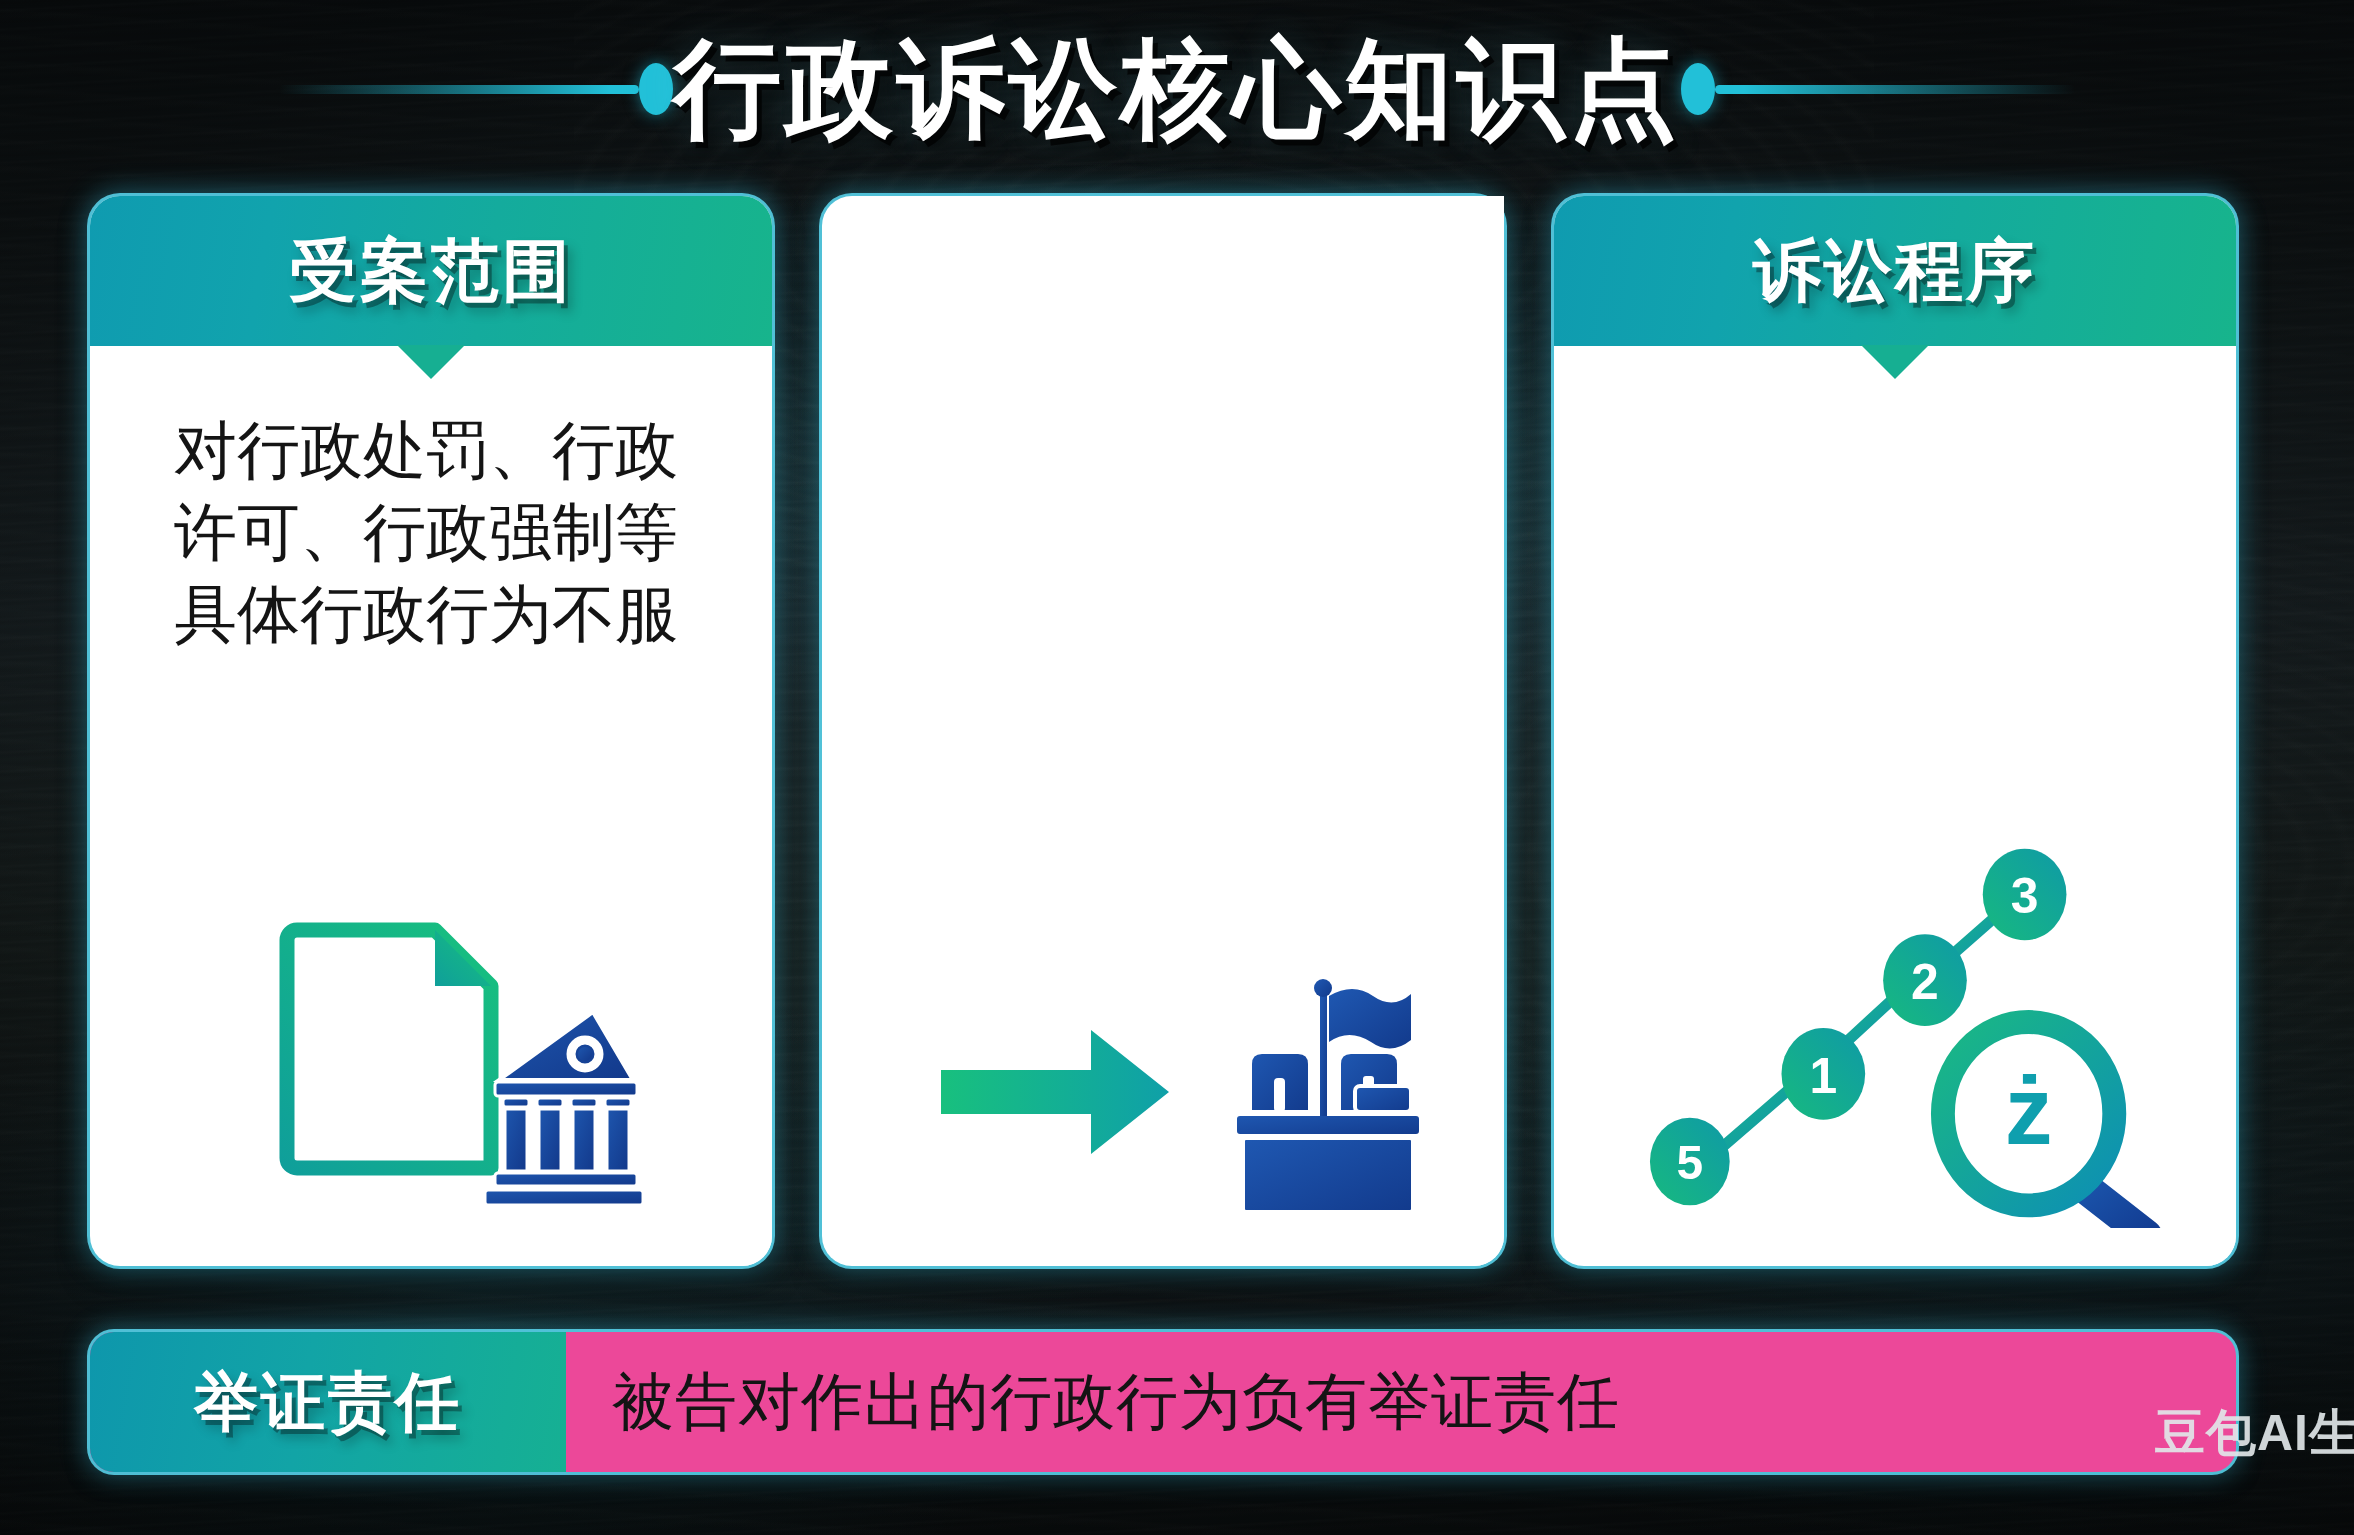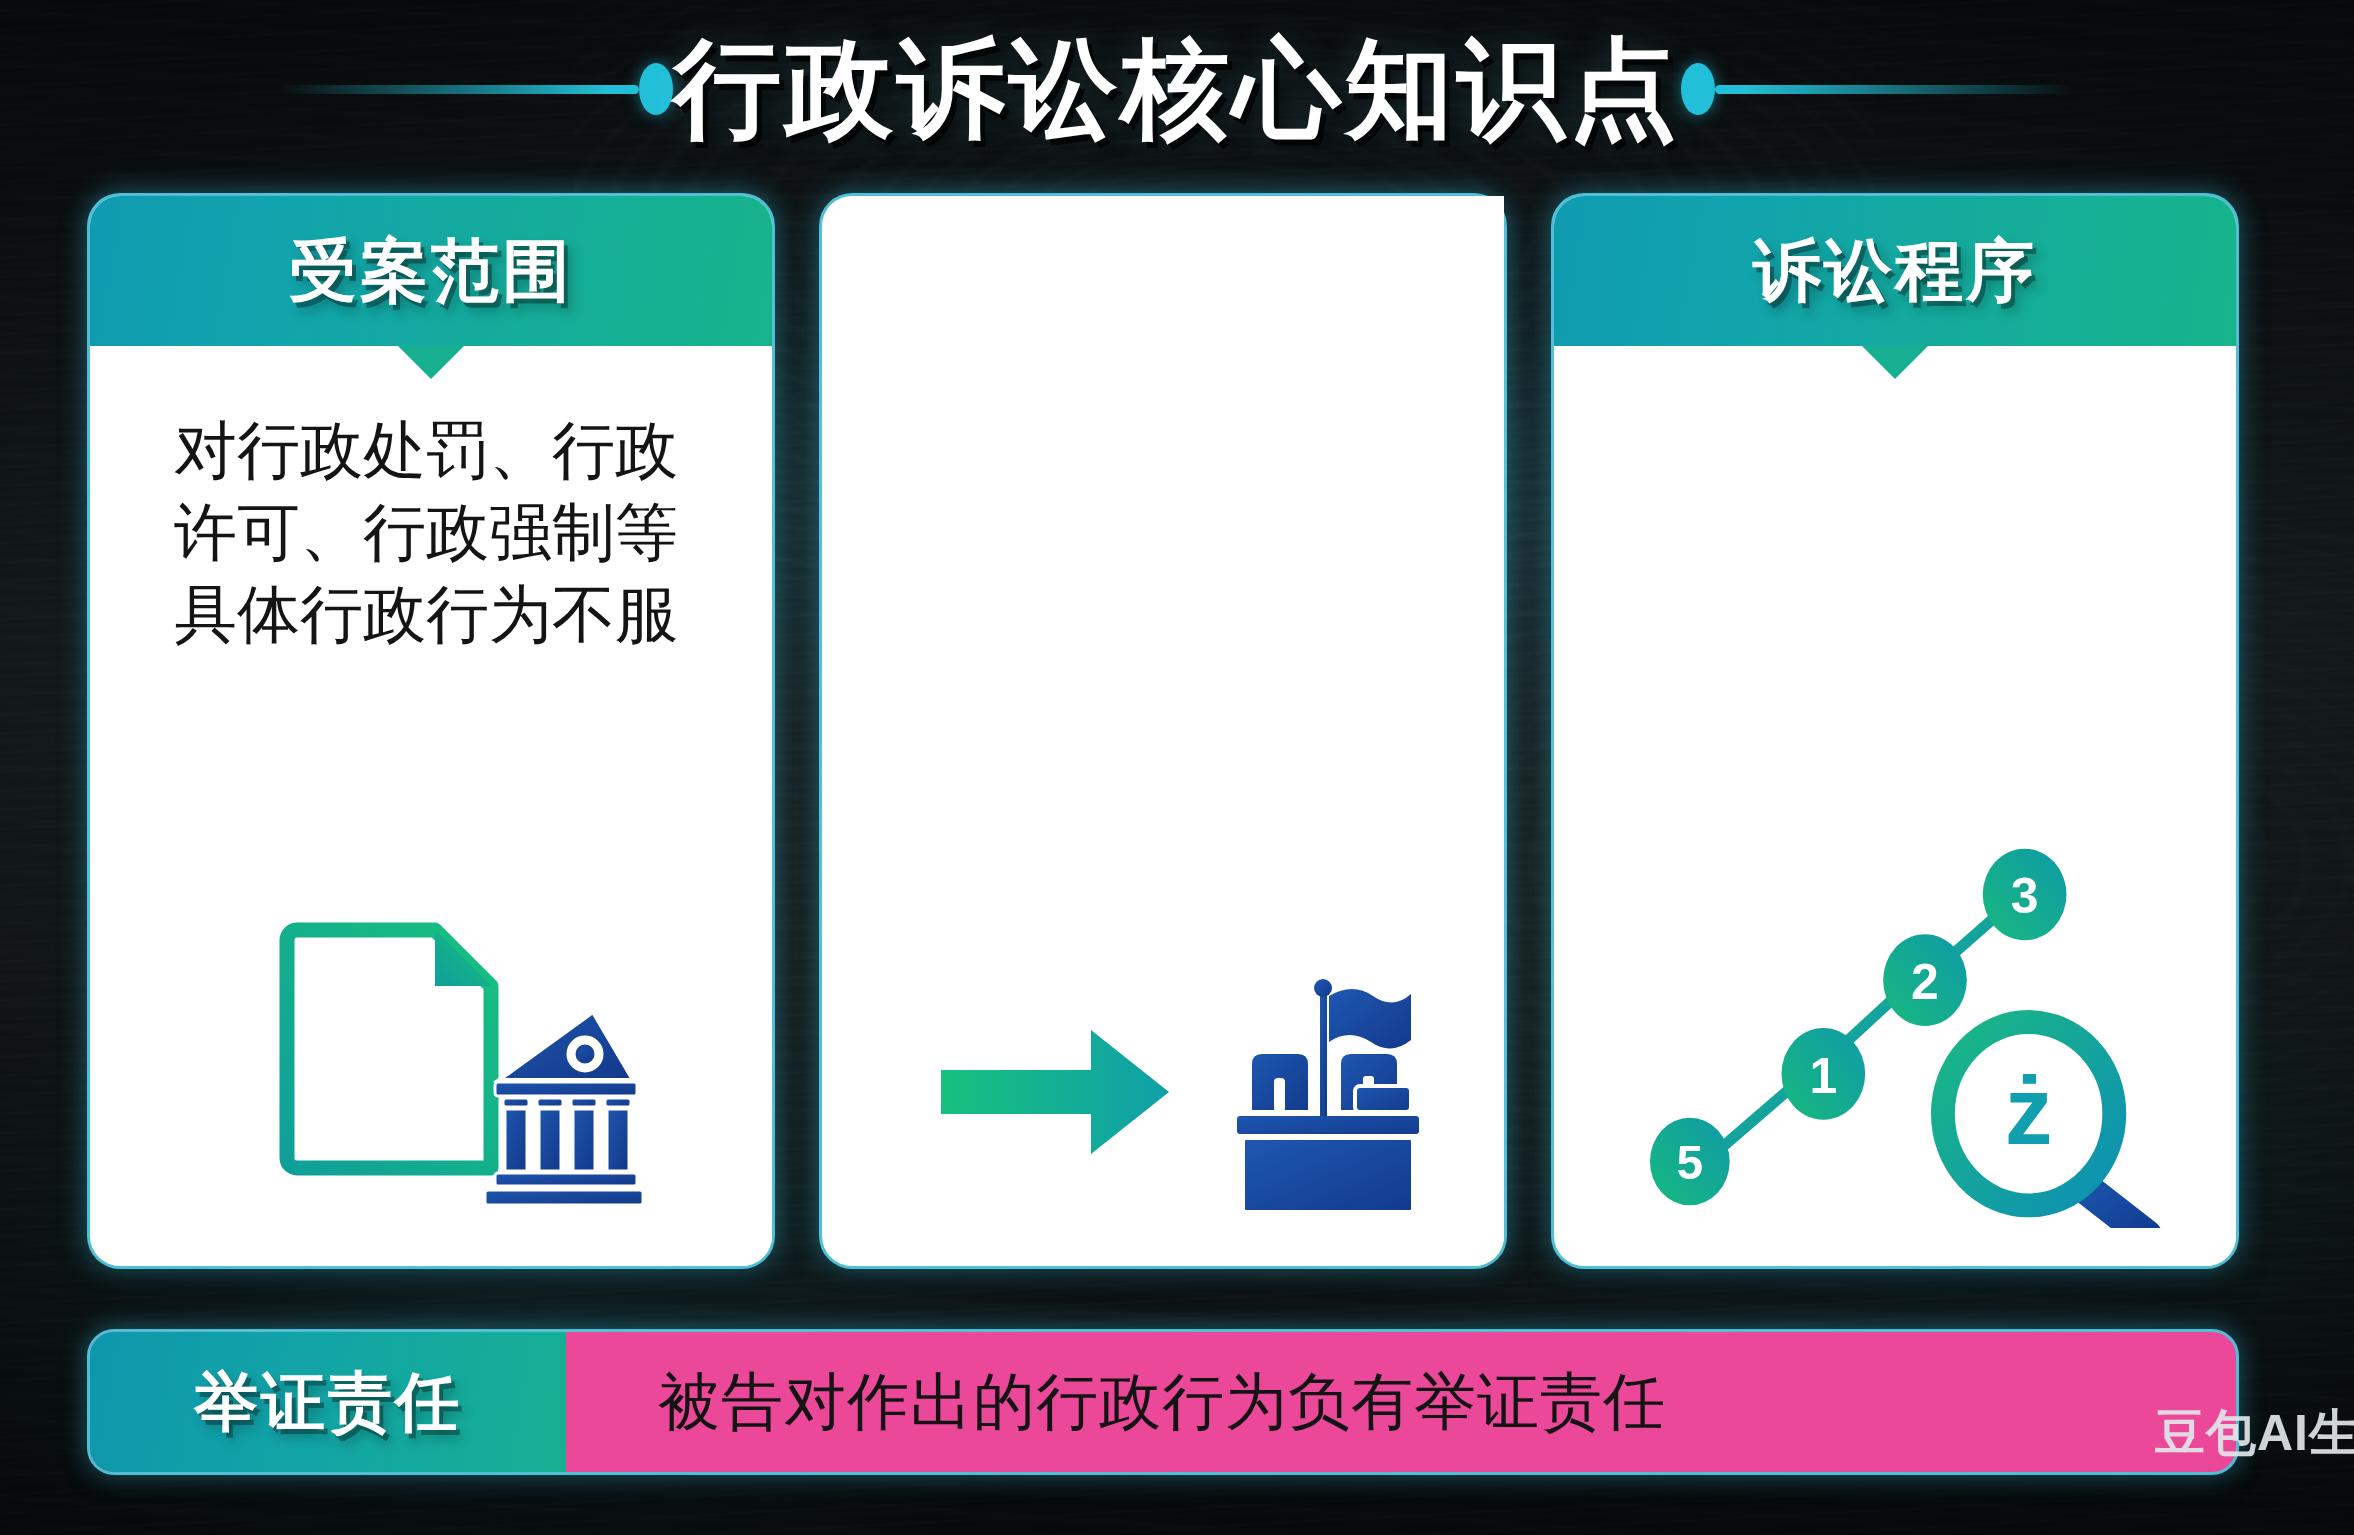--- a/index.html
+++ b/index.html
@@ -143,21 +143,21 @@
   #banner-label {
     width:476px; flex:0 0 476px;
     background:linear-gradient(100deg, #0e97ac 0%, #12a4a6 45%, #16b093 100%);
     display:flex; align-items:center; justify-content:center;
   }
   #banner-label span {
     font-size:64px; font-weight:700; color:#fff; letter-spacing:3px;
     text-shadow:4px 5px 0 rgba(0,0,0,.33), 7px 9px 11px rgba(0,0,0,.26);
   }
   #banner-text {
-    flex:1; display:flex; align-items:center; padding-left:92px;
+    flex:1; display:flex; align-items:center; padding-left:46px;
     font-size:62px; color:#141414; letter-spacing:1px;
   }
 
   
   #watermark {
     position:absolute; right:-6px; top:1400px;
     font-size:50px; font-weight:700; color:rgba(225,230,232,.92);
     letter-spacing:1px; white-space:nowrap;
   }
 

